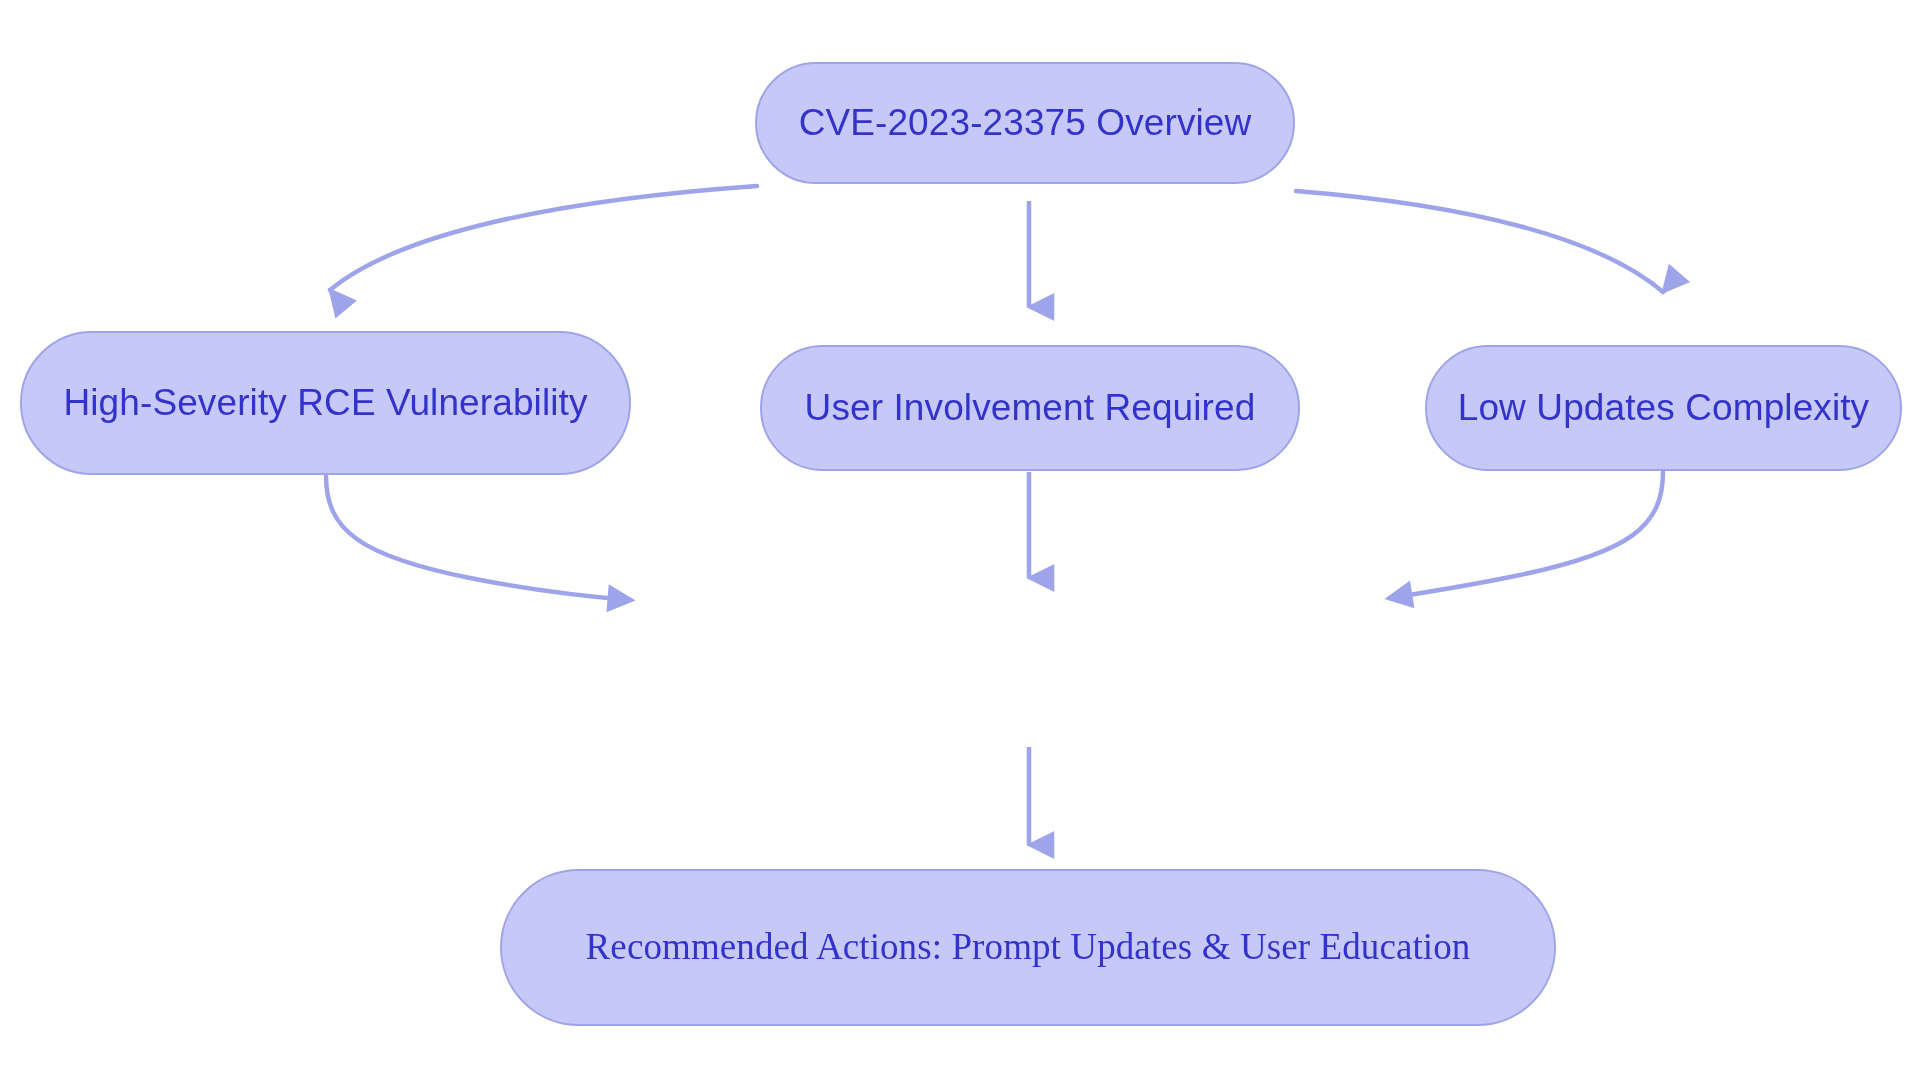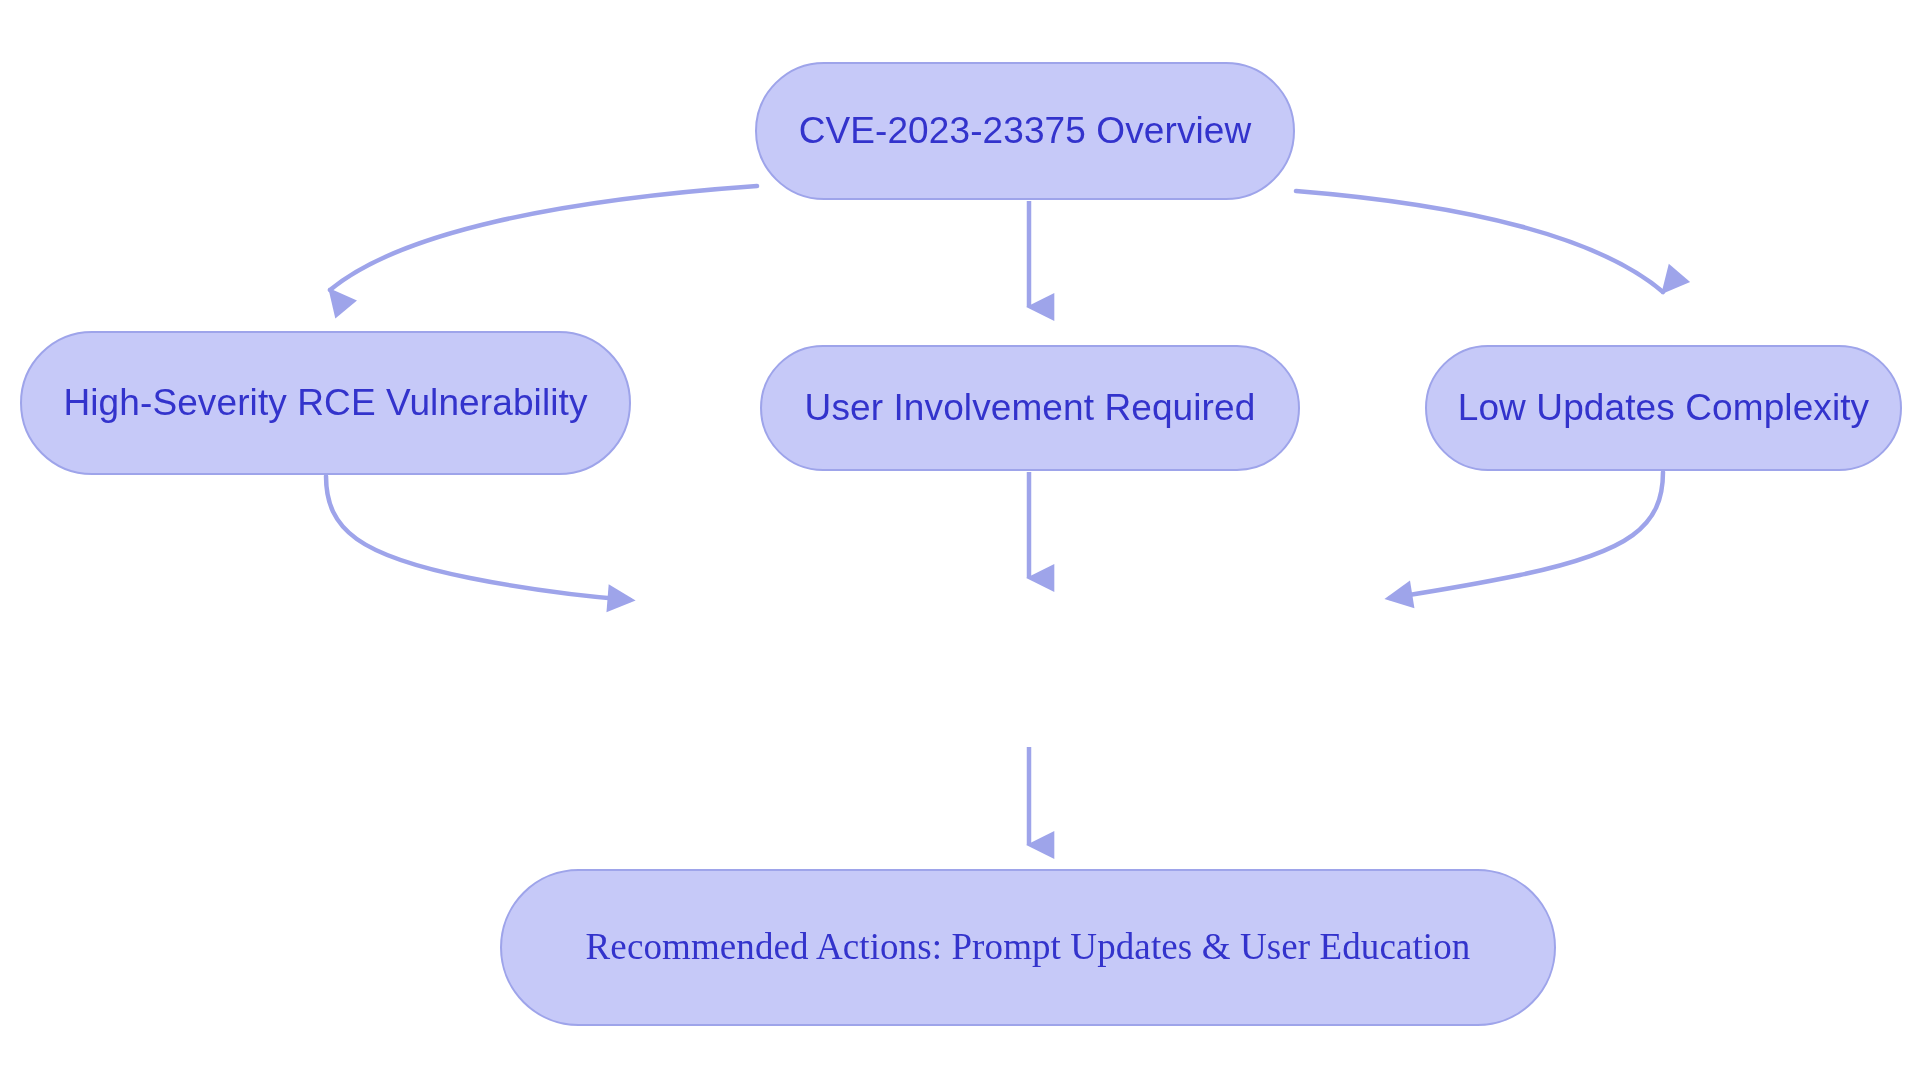--- a/index.html
+++ b/index.html
@@ -36,21 +36,21 @@
     color: #3333cc;
     text-align: center;
     line-height: 1.1;
     white-space: nowrap;
   }
   .node-label {
     display: block;
     letter-spacing: 0.1px;
   }
   
-  #node-root      { left: 755px;  top: 62px;  width: 540px;  height: 138px; font-size: 37px; }
+  #node-root      { left: 755px;  top: 62px;  width: 540px;  height: 122px; font-size: 37px; }
   #node-severity  { left: 20px;   top: 331px; width: 611px;  height: 144px; font-size: 37px; }
   #node-user      { left: 760px;  top: 345px; width: 540px;  height: 126px; font-size: 37px; }
   #node-complex   { left: 1425px; top: 345px; width: 477px;  height: 126px; font-size: 37px; }
   #node-implic    { left: 536px;  top: 604px; width: 984px;  height: 141px; font-size: 37px; }
   #node-actions   { left: 500px;  top: 869px; width: 1056px; height: 157px; font-size: 37px; font-family: Liberation Serif, serif; }
 </style>
 </head>
 <body>
 
 <div id="stage">

